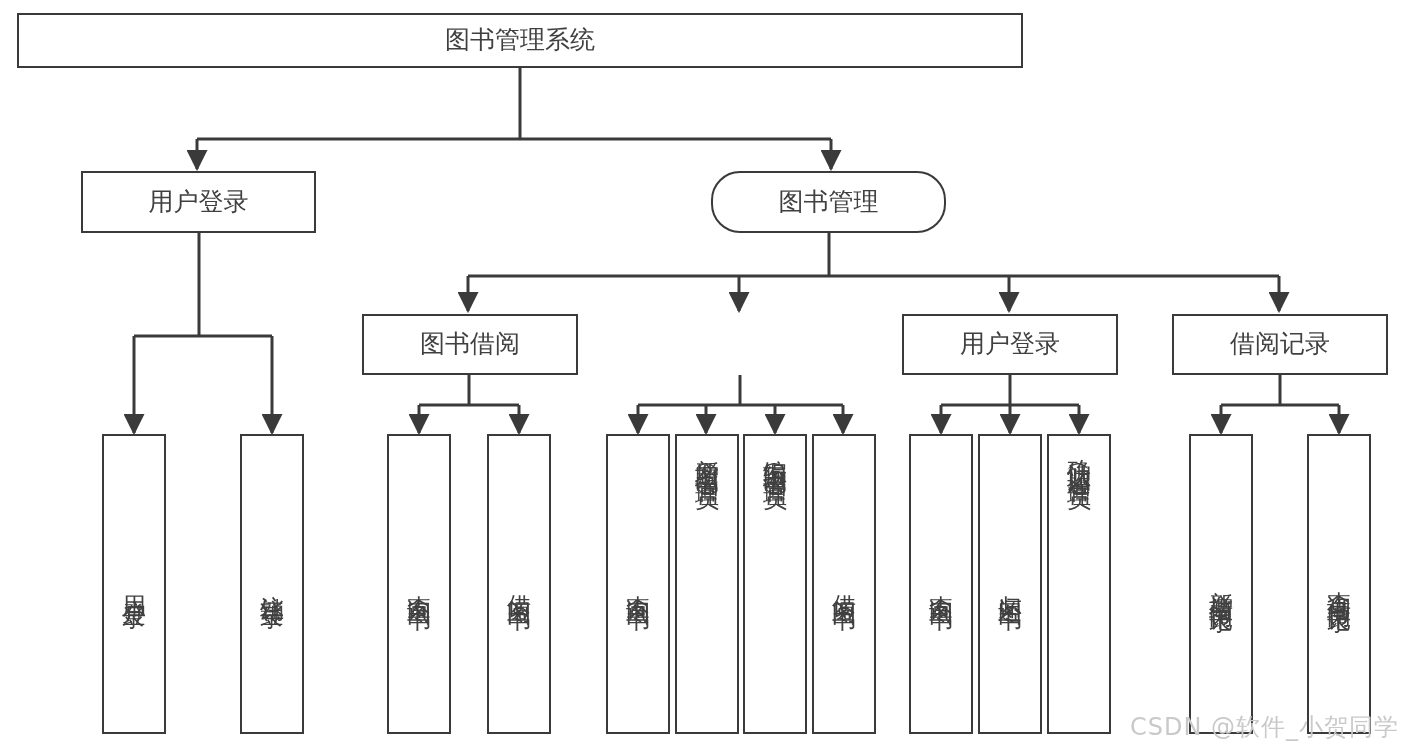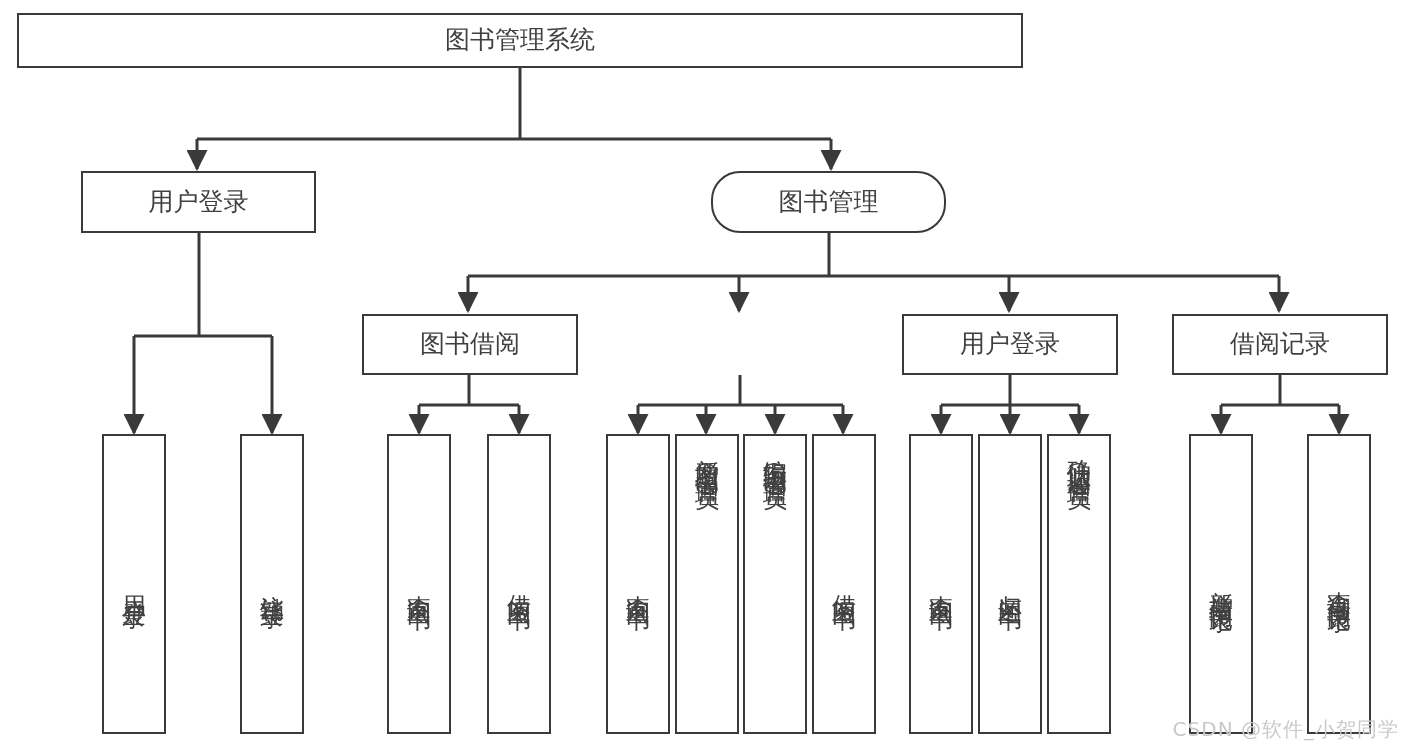--- a/index.html
+++ b/index.html
@@ -68,21 +68,21 @@
     align-items: flex-start;
     justify-content: center;
   }
   .node.vert.top-align .label {
     margin-top: 4px;
   }
   .watermark {
     position: absolute;
     right: 6px;
     bottom: 4px;
-    font-size: 20px;
+    font-size: 24px;
     color: #c9c9c9;
     letter-spacing: 1px;
     white-space: nowrap;
   }
 </style>
 </head>
 <body>
 
 <div id="canvas">
 

